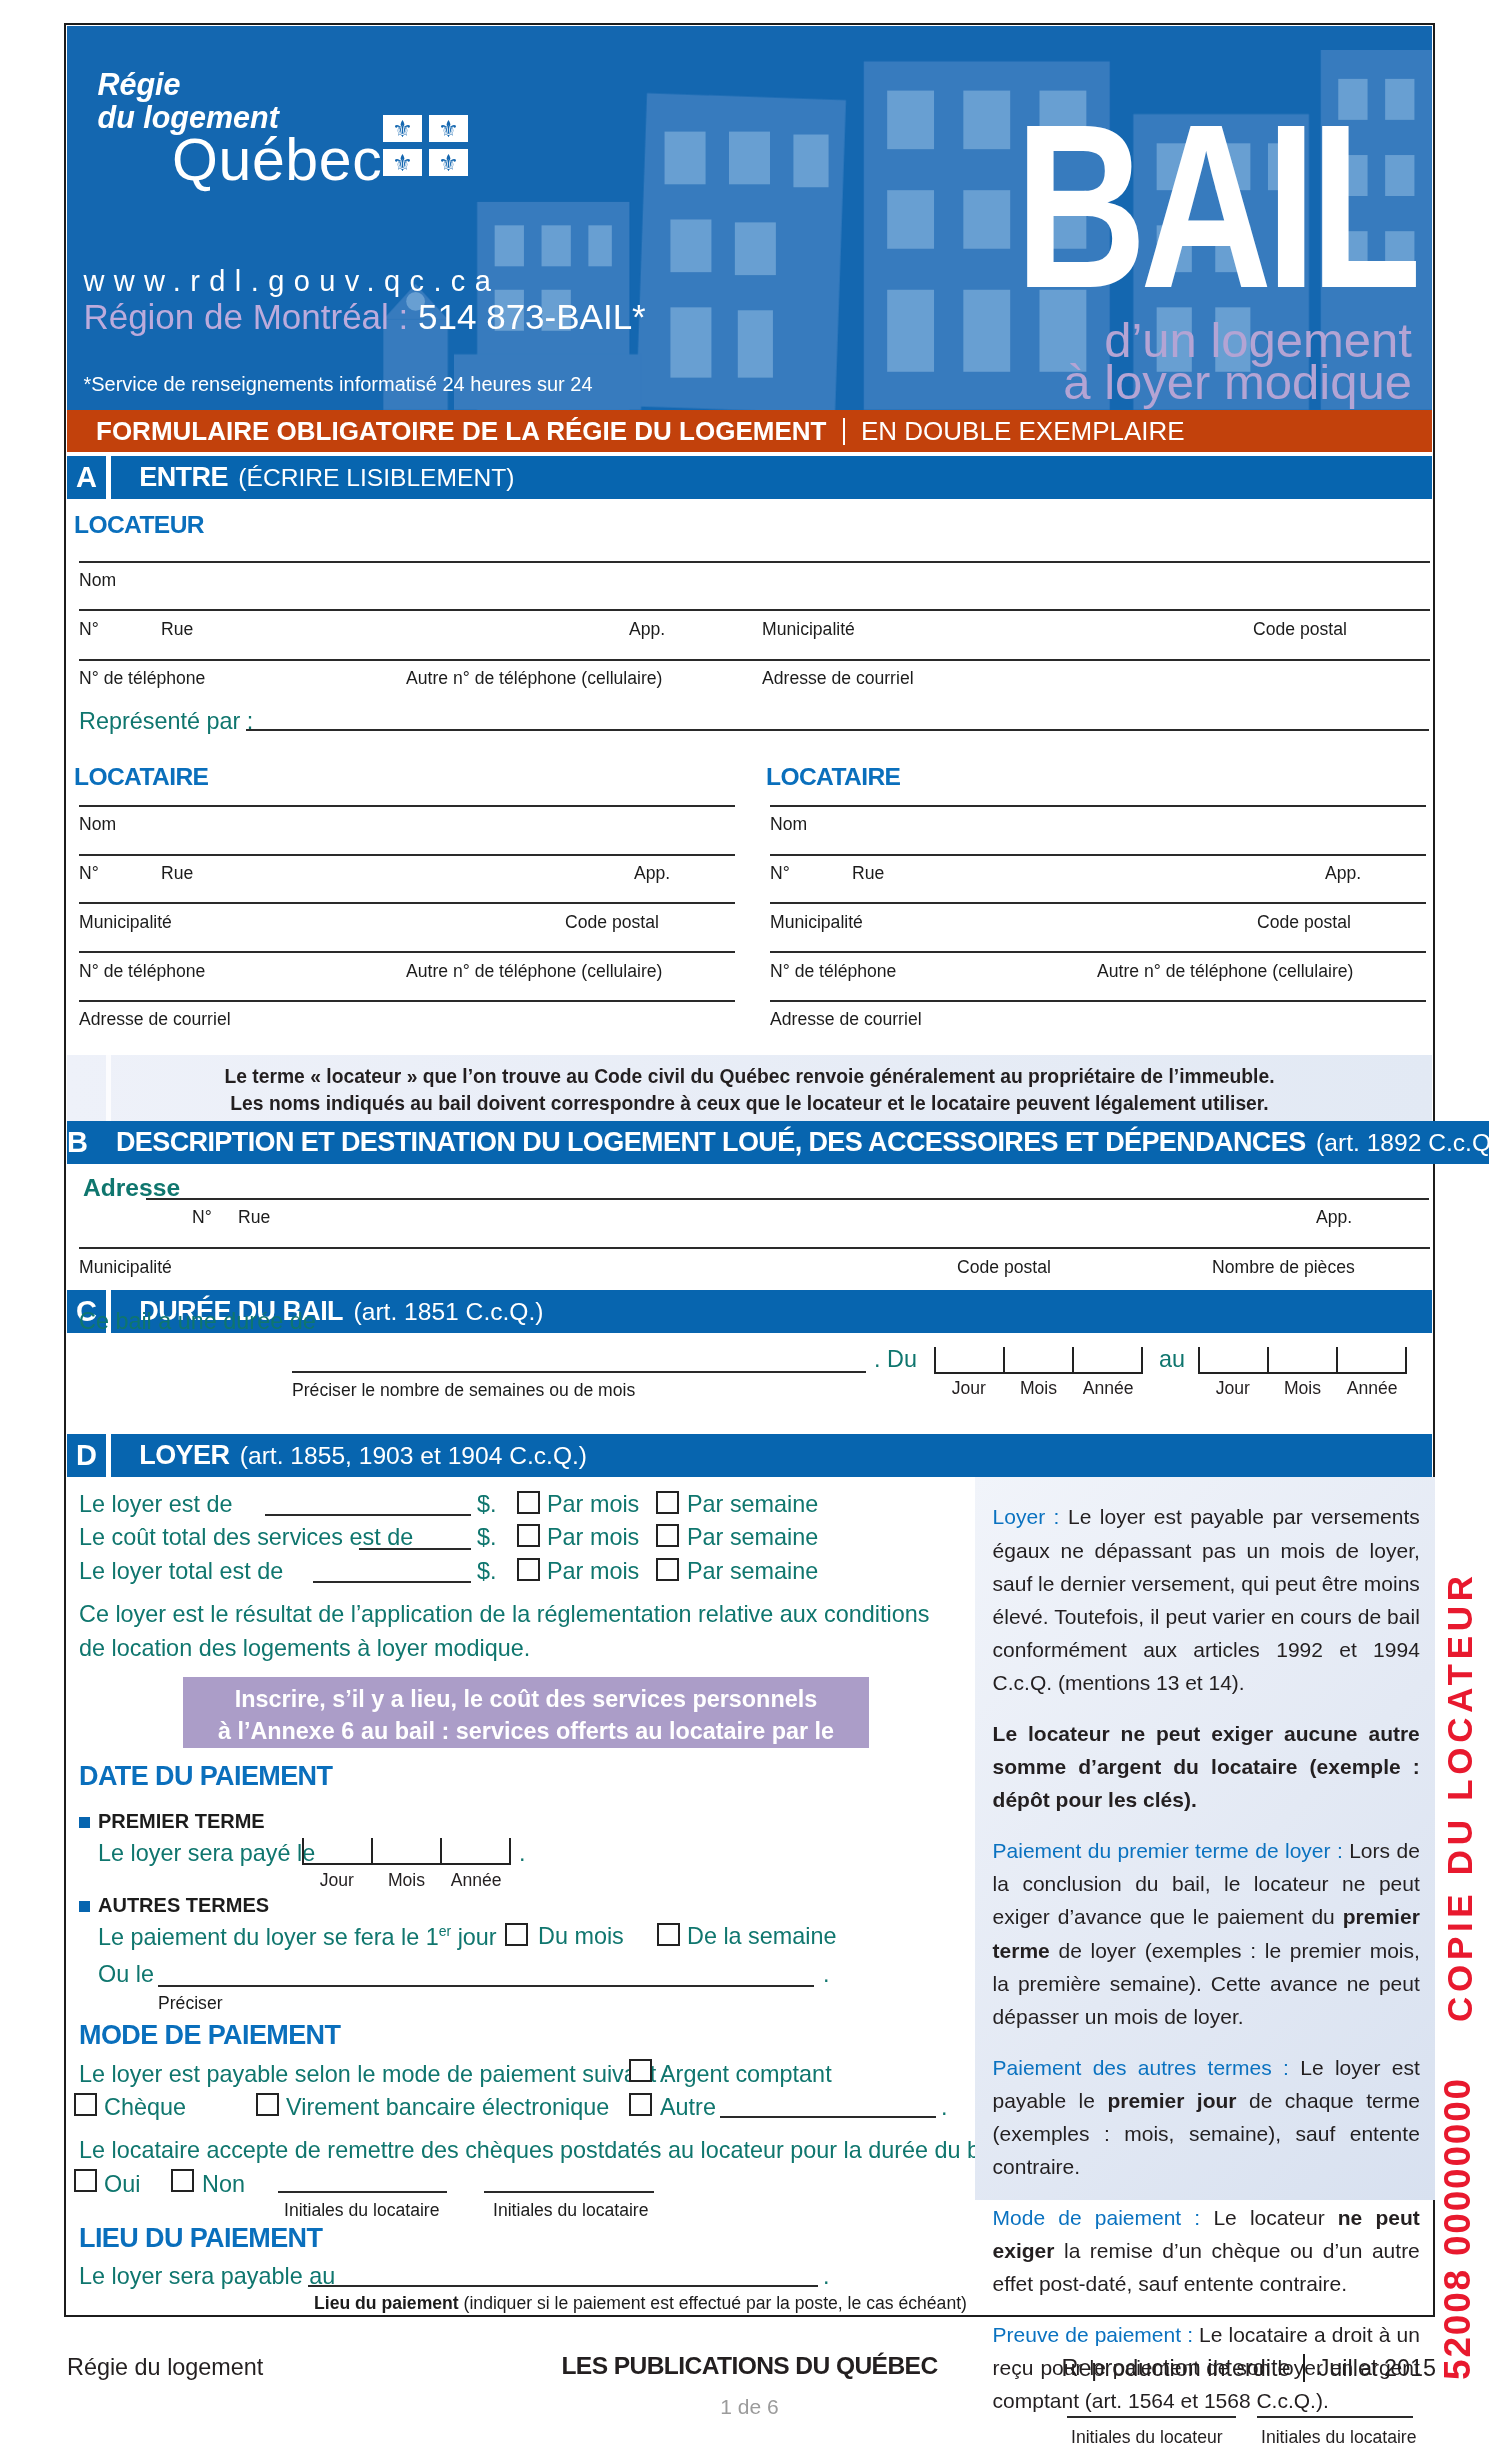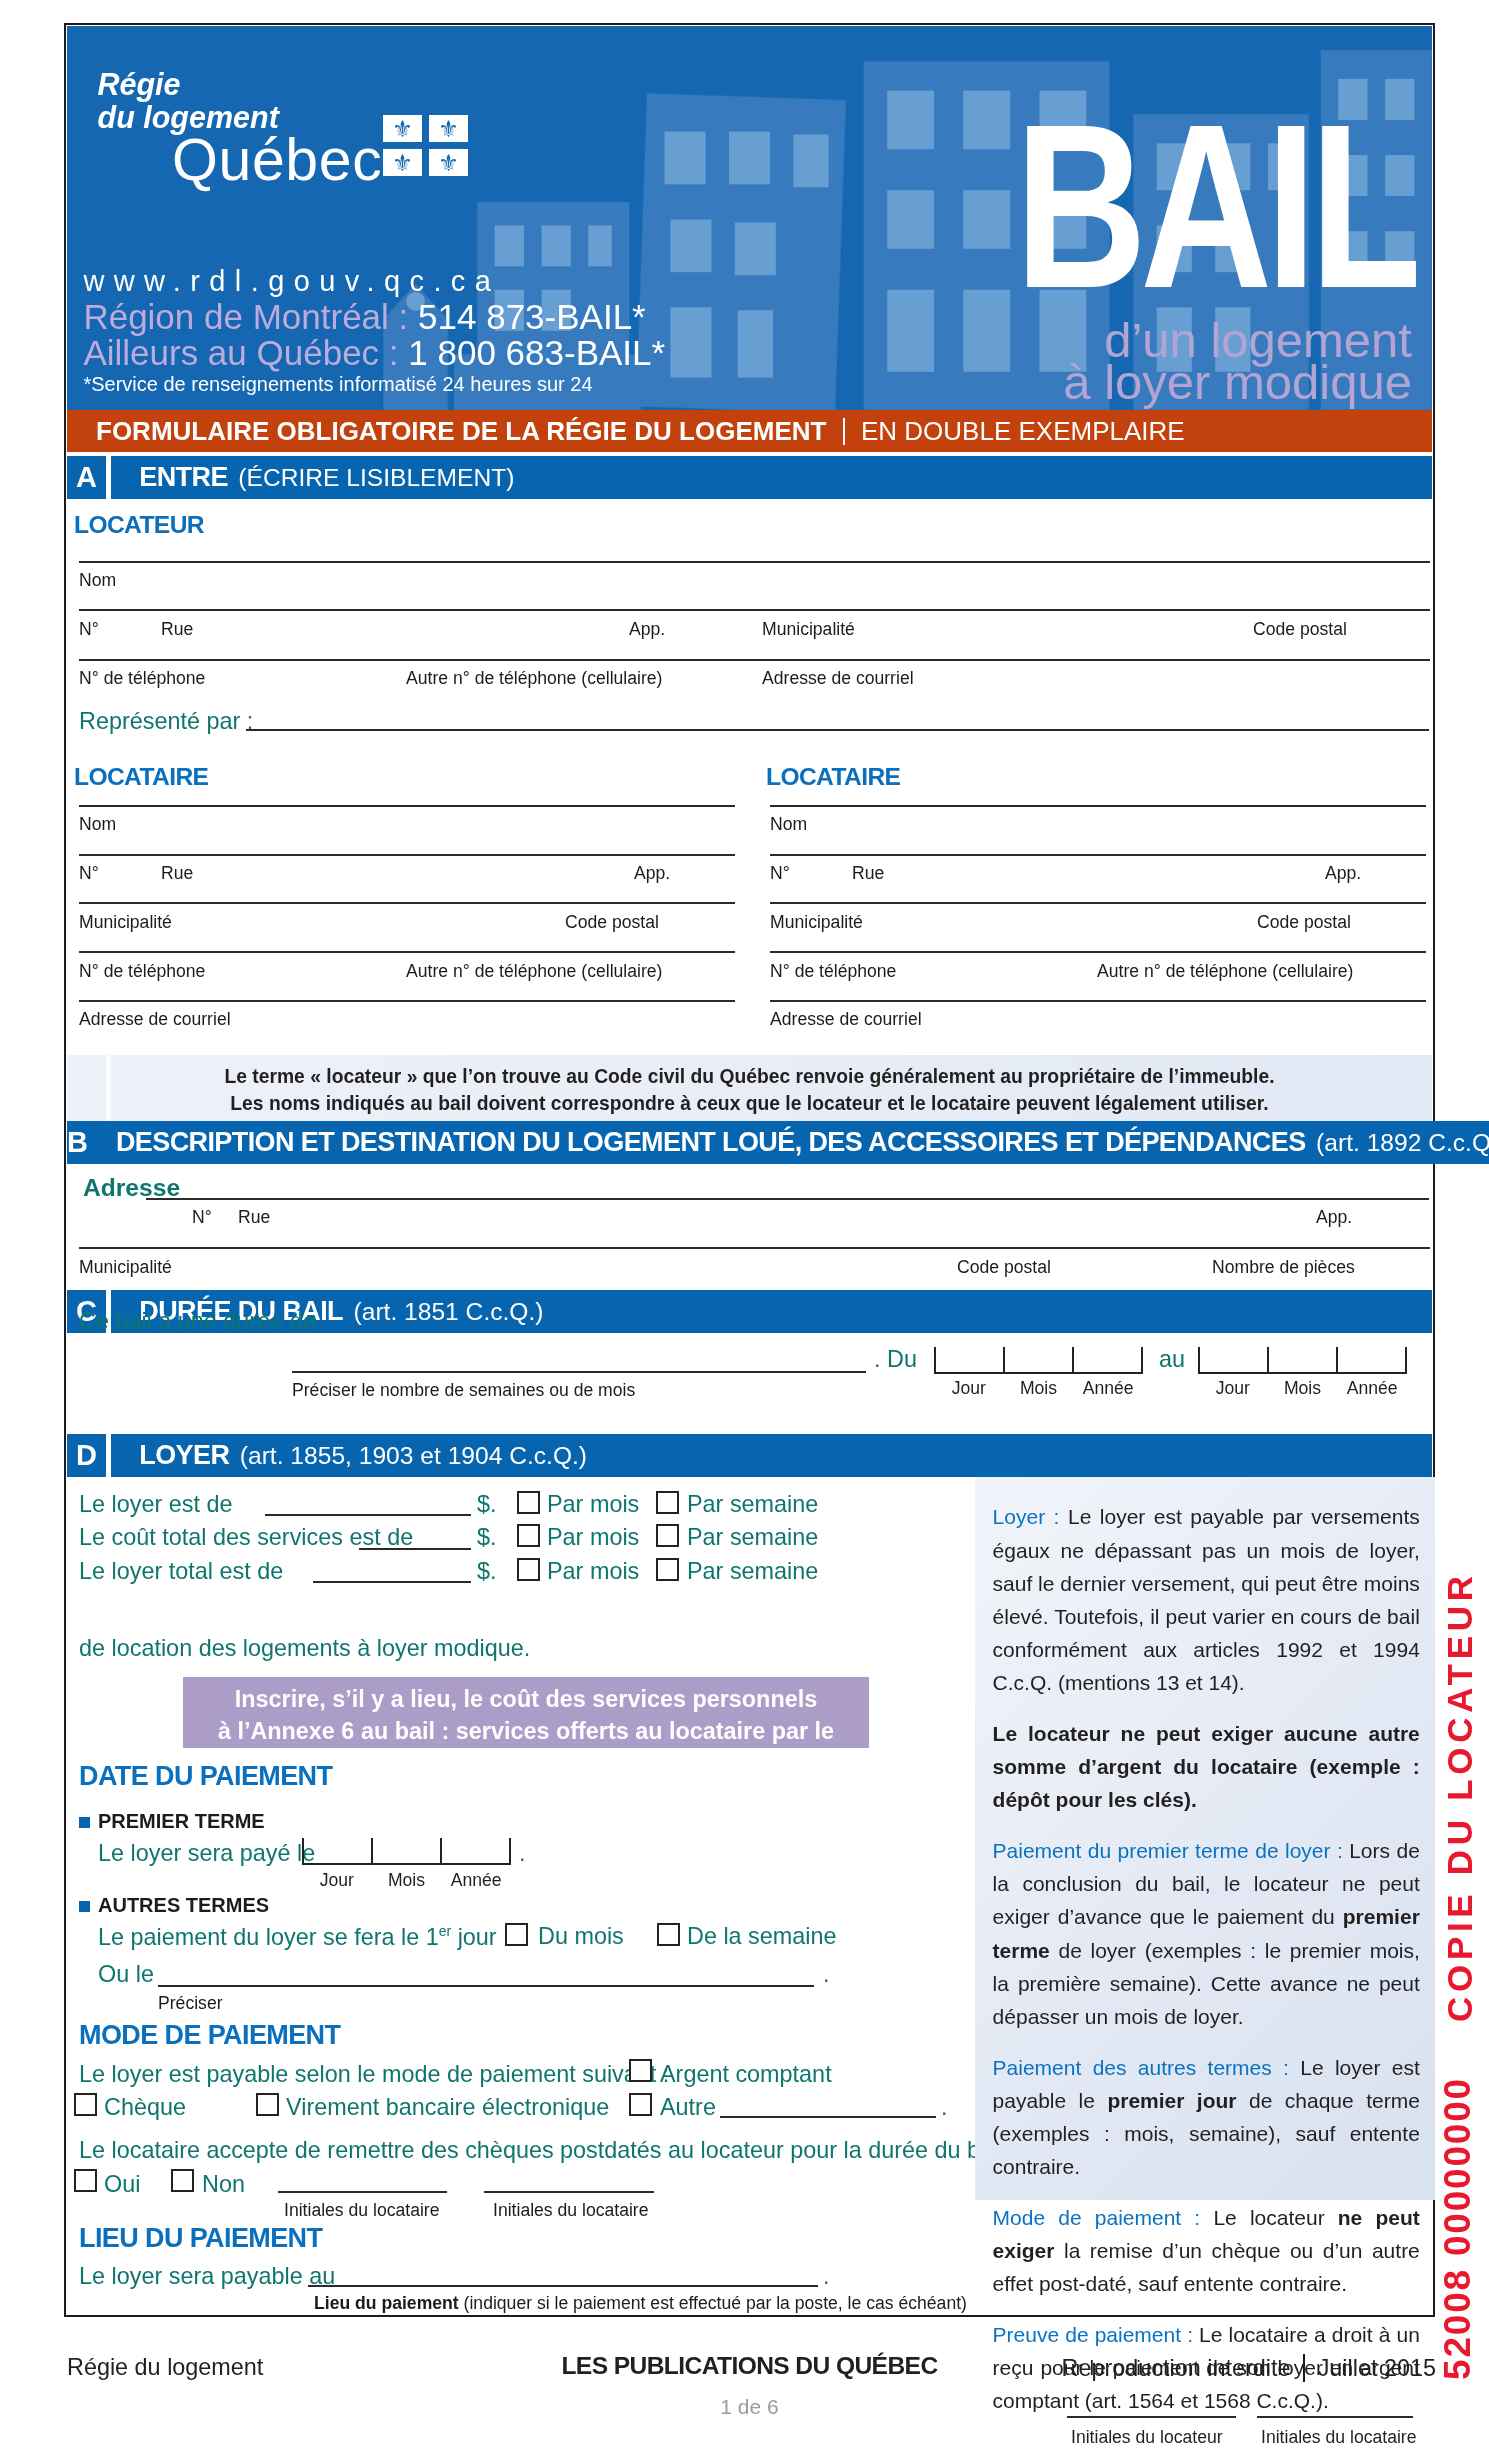--- a/index.html
+++ b/index.html
@@ -150,24 +150,20 @@
       <div>⚜</div>
       <div>⚜</div>
       <div>⚜</div>
       <div>⚜</div>
     </div>
     <div class="url">www.rdl.gouv.qc.ca</div>
     <div class="phone" style="top:271px;">
       <span class="lab">Région de Montréal :</span>
       <span>514 873-BAIL*</span>
     </div>
-    <div class="phone" style="top:307px;">
-      <span class="lab">Ailleurs au Québec :</span>
-      <span>1 800 683-BAIL*</span>
-    </div>
     <div class="hnote">*Service de renseignements informatisé 24 heures sur 24</div>
     <div class="bail">BAIL</div>
     <div class="bailsub">
       <div>d’un logement</div>
       <div>à loyer modique</div>
     </div>
   </div>
 
   <div class="banner">
     <div class="inner">
@@ -324,20 +320,21 @@
   <div class="bt" style="left:687px;top:1524px;">Par semaine</div>
 
   <div class="bt" style="left:79px;top:1558px;">Le loyer total est de</div>
   <div class="wline" style="left:313px;top:1581px;width:158px;"></div>
   <div class="bt" style="left:477px;top:1558px;">$.</div>
   <div class="cb" style="left:517px;top:1558px;"></div>
   <div class="bt" style="left:547px;top:1558px;">Par mois</div>
   <div class="cb" style="left:656px;top:1558px;"></div>
   <div class="bt" style="left:687px;top:1558px;">Par semaine</div>
 
+  <div class="bt" style="left:79px;top:1601px;">Ce loyer est le résultat de l’application de la réglementation relative aux conditions</div>
   <div class="bt" style="left:79px;top:1635px;">de location des logements à loyer modique.</div>
 
   <div class="pbox">
     <div>Inscrire, s’il y a lieu, le coût des services personnels</div>
     <div>à l’Annexe 6 au bail : services offerts au locataire par le locateur.</div>
   </div>
 
   <div class="bluehead" style="left:79px;top:1761px;">DATE DU PAIEMENT</div>
   <div class="bullet" style="left:79px;top:1817px;"></div>
   <div class="subhead" style="left:98px;top:1810px;">PREMIER TERME</div>

